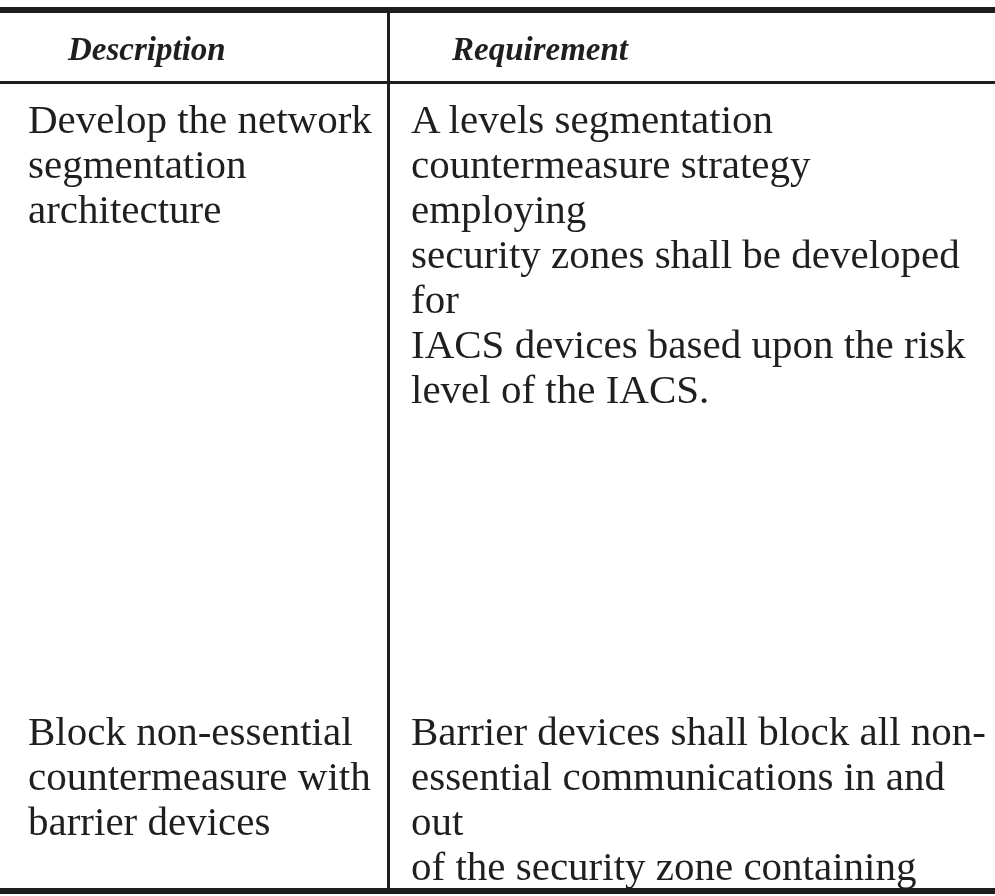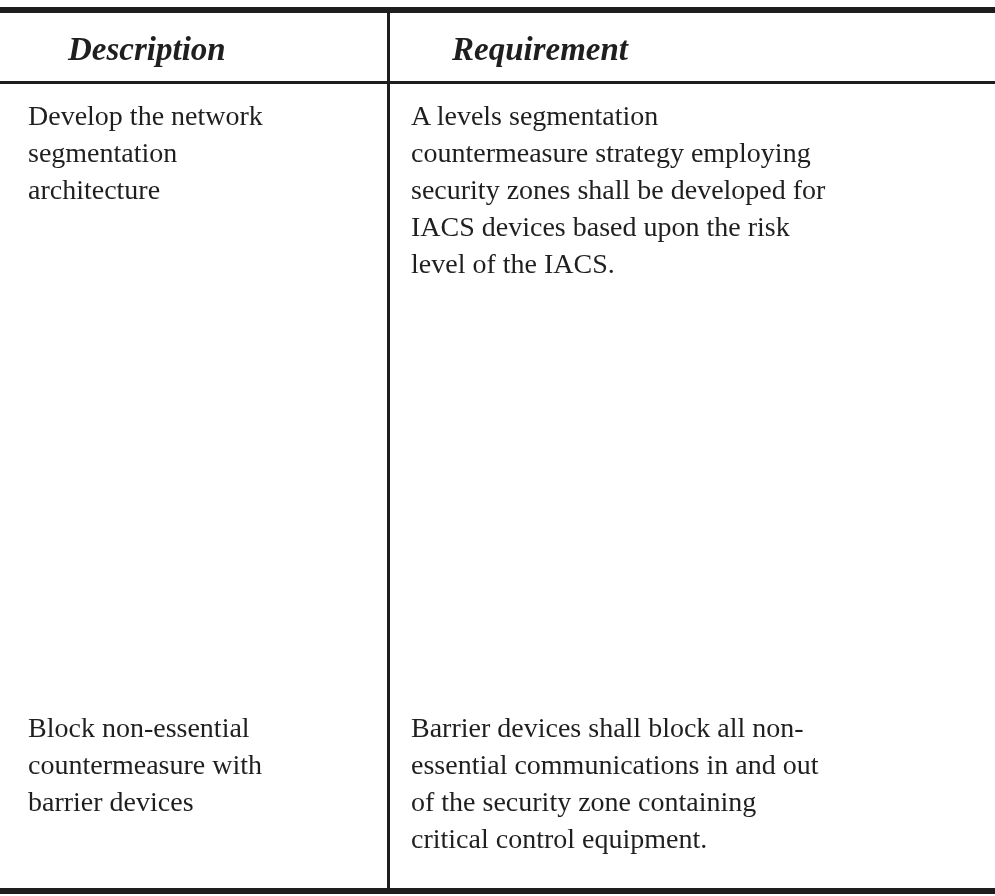--- a/index.html
+++ b/index.html
@@ -53,22 +53,22 @@
       font-style: italic;
       font-size: 33px;
       line-height: 40px;
       white-space: nowrap;
     }
     .th.desc { left: 68px; }
     .th.req { left: 452px; }
 
     .cell {
       position: absolute;
-      font-size: 28px;
-      line-height: 37px;
+      font-size: 41px;
+      line-height: 45px;
       white-space: pre-line;
     }
     .cell.desc { left: 28px; width: 352px; }
     .cell.req { left: 411px; width: 580px; }
     .row1 { top: 90px; }
     .row2 { top: 331px; }
     .row3 { top: 702px; }
   </style>
 </head>
 <body>

